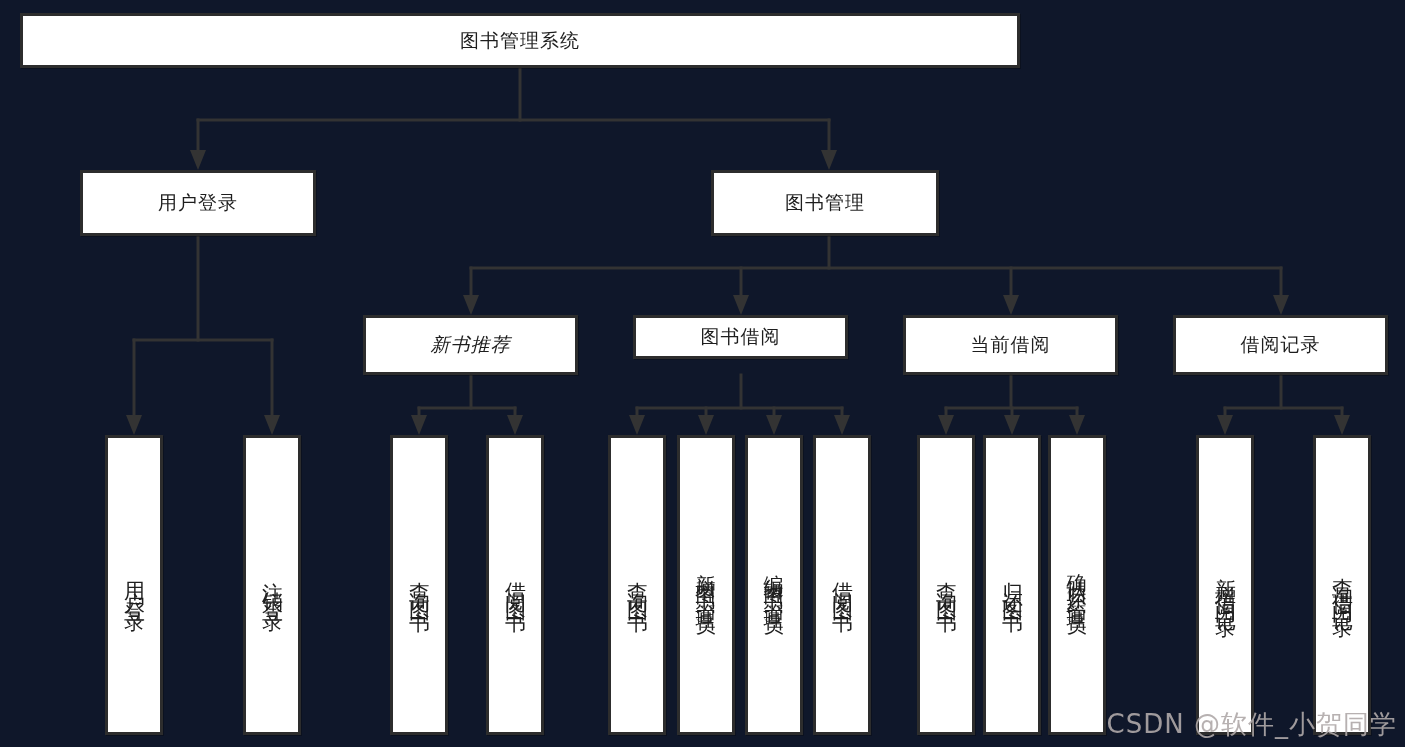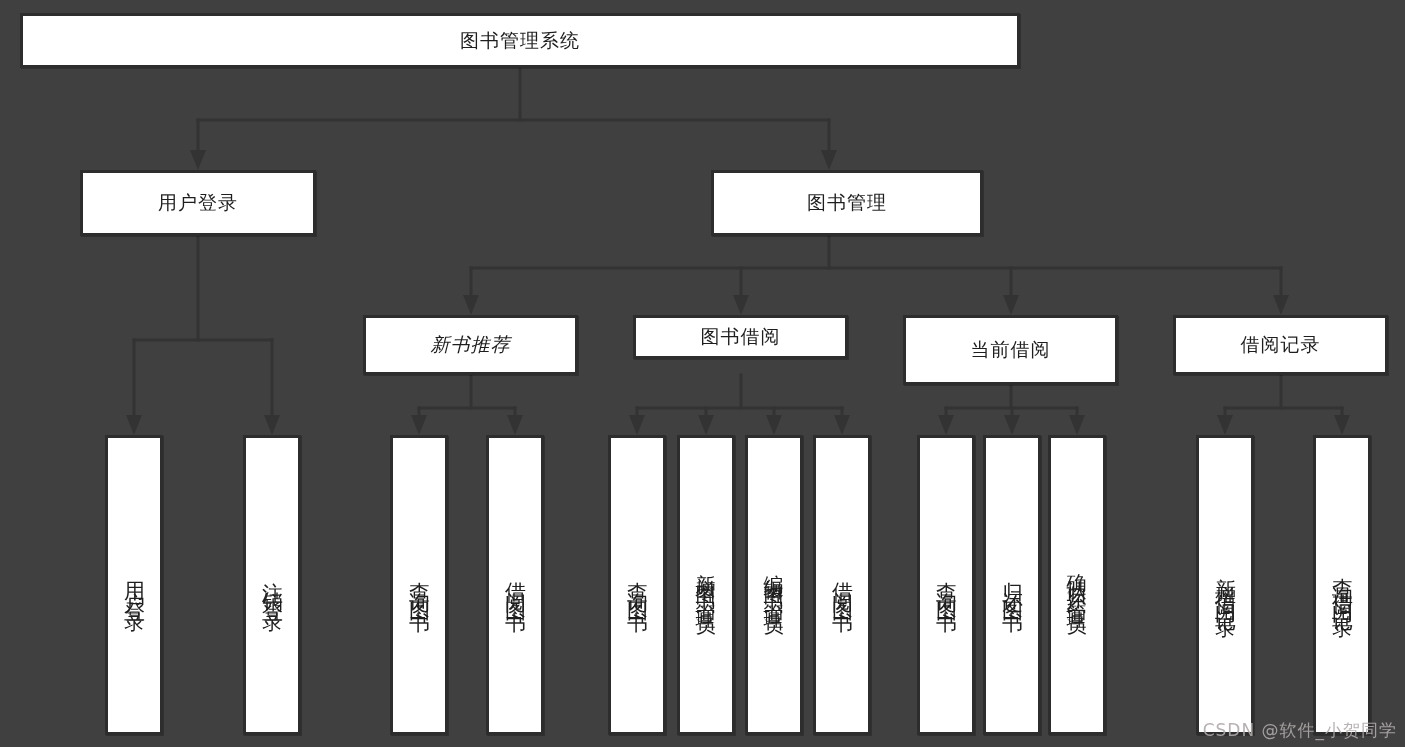--- a/index.html
+++ b/index.html
@@ -4,21 +4,21 @@
 <style>
   html, body {
     margin: 0;
     padding: 0;
     background: #ffffff;
   }
   .canvas {
     position: relative;
     width: 1405px;
     height: 747px;
-    background: #404040;
+    background: #0f172a;
     font-family: "DejaVu Sans", sans-serif;
     color: #222222;
     overflow: hidden;
   }
   .connectors {
     position: absolute;
     left: 0;
     top: 0;
     width: 1405px;
     height: 747px;
@@ -46,21 +46,21 @@
     font-size: 21px;
     letter-spacing: 10px;
     line-height: 1;
     color: #1e1e1e;
     white-space: nowrap;
   }
   .watermark {
     position: absolute;
     right: 8px;
     bottom: 5px;
-    font-size: 17px;
+    font-size: 26px;
     color: rgba(175, 168, 168, 0.9);
     letter-spacing: 1px;
     white-space: nowrap;
   }
 </style>
 </head>
 <body>
 
 <div class="canvas">
 
@@ -137,31 +137,31 @@
     </g>
   </svg>
 
   <div class="box" style="left:20px; top:13px; width:1000px; height:55px;">
     <span class="h-label">图书管理系统</span>
   </div>
 
   <div class="box" style="left:80px; top:170px; width:236px; height:66px;">
     <span class="h-label">用户登录</span>
   </div>
-  <div class="box" style="left:711px; top:170px; width:272px; height:66px;">
+  <div class="box" style="left:711px; top:170px; width:228px; height:66px;">
     <span class="h-label">图书管理</span>
   </div>
 
   <div class="box" style="left:363px; top:315px; width:215px; height:60px;font-style:italic;">
     <span class="h-label">新书推荐</span>
   </div>
   <div class="box" style="left:633px; top:315px; width:215px; height:44px;">
     <span class="h-label">图书借阅</span>
   </div>
-  <div class="box" style="left:903px; top:315px; width:215px; height:70px;text-align:right;">
+  <div class="box" style="left:903px; top:315px; width:215px; height:60px;text-align:right;">
     <span class="h-label">当前借阅</span>
   </div>
   <div class="box" style="left:1173px; top:315px; width:215px; height:60px;">
     <span class="h-label">借阅记录</span>
   </div>
 
   <div class="box" style="left:105px; top:435px; width:58px; height:300px;">
     <span class="v-label">用户登录</span>
   </div>
   <div class="box" style="left:243px; top:435px; width:58px; height:300px;">

